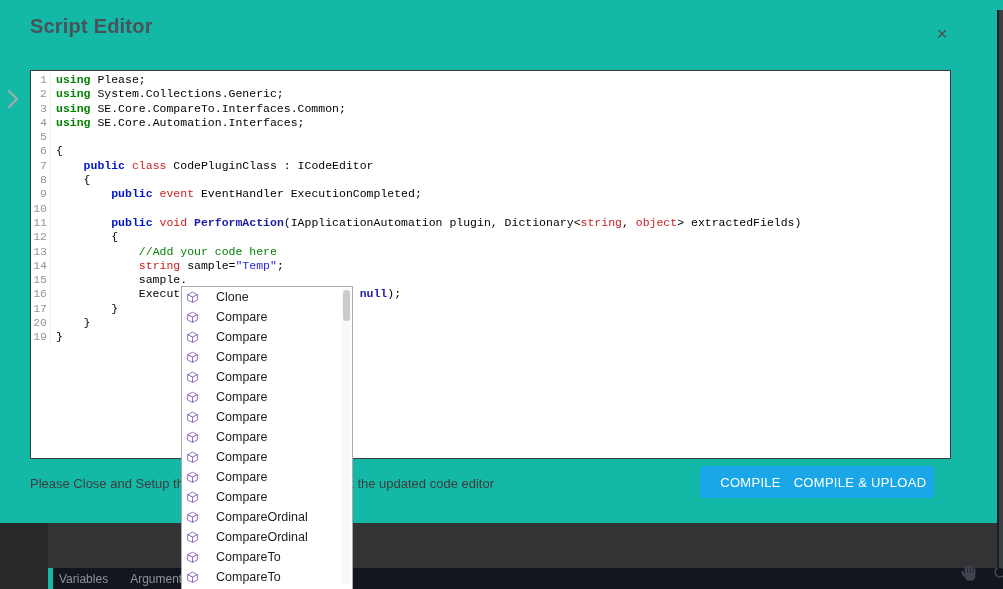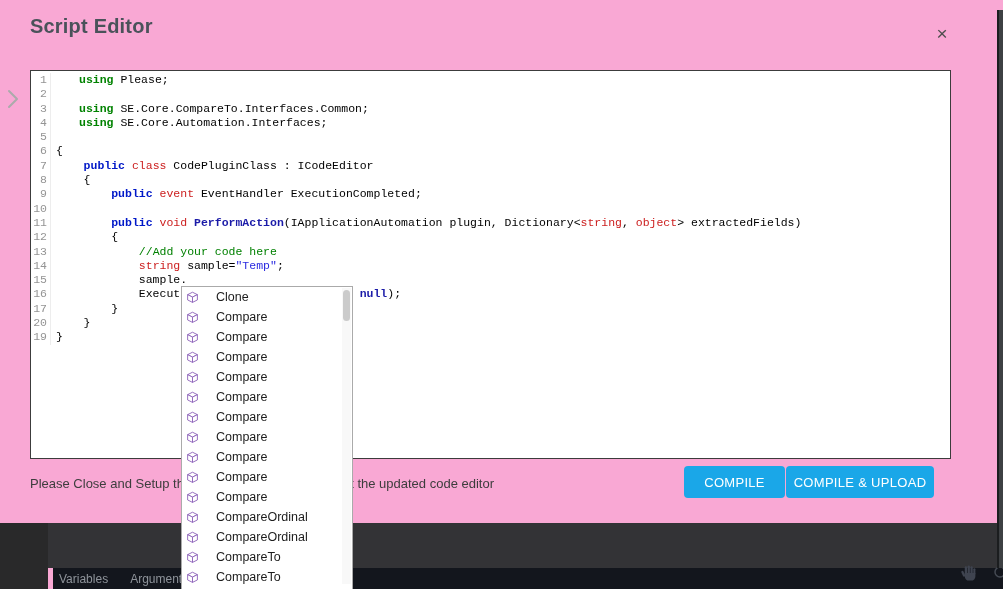--- a/index.html
+++ b/index.html
@@ -3,21 +3,21 @@
 <meta charset="utf-8">
 <style>
   :root { --accent:#1aa7e8; }
   * { box-sizing:border-box; margin:0; padding:0; }
   html,body { width:1003px; height:589px; }
   body {
     font-family:"Liberation Sans", sans-serif;
     background:#ffffff;
     overflow:hidden;
   }
-  #stage { position:relative; width:1003px; height:589px; overflow:hidden; background:#f9a8d4; }
+  #stage { position:relative; width:1003px; height:589px; overflow:hidden; background:#14b8a6; }
 
   
   .dlg-title {
     position:absolute; left:30px; top:15px;
     font-size:20px; font-weight:700; color:#4a525a;
     letter-spacing:.2px;
   }
   .close-btn {
     position:absolute; left:929px; top:21px; width:26px; height:26px;
     display:flex; align-items:center; justify-content:center;
@@ -36,40 +36,40 @@
     padding-top:2px;
     overflow:hidden;
   }
   .line { display:flex; height:14.3px; }
   .ln {
     flex:none; width:20px; text-align:right; padding-right:3px;
     color:#949494; border-right:1px solid #ededed;
     user-select:none;
   }
   .code { white-space:pre; padding-left:5px; color:#000; }
-  .tok-g { color:#008200; font-weight:bold;margin-left:23px; }
+  .tok-g { color:#008200; font-weight:bold; }
   .tok-b { color:#0018c8; font-weight:bold; }
   .tok-r { color:#cc2020; }
   .tok-n { color:#1b1ba8; font-weight:bold; }
   .tok-c { color:#008000; }
   .tok-s { color:#2a2ae0; }
 
   
   .footer-note {
     position:absolute; left:30px; top:476px;
     font-size:13px; color:#3d3d3d; z-index:11; white-space:nowrap;
   }
   .btn {
     position:absolute; top:466px; height:32px; border:none; border-radius:4px;
     background:var(--accent); color:#fff; font-size:13px;
     font-family:"Liberation Sans", sans-serif;
     display:flex; align-items:center; justify-content:center;
     z-index:11; cursor:pointer; letter-spacing:.3px;
   }
-  .btn-compile { left:684px; width:101px; }
+  .btn-compile { left:700px; width:101px; }
   .btn-compile-upload { left:786px; width:148px; }
 
   
   .dropdown {
     position:absolute; left:181px; top:286px; width:172px; height:310px;
     background:#fff; border:1px solid #aaaaaa; z-index:30;
   }
   .dd-track {
     position:absolute; top:1px; right:1px; width:9px; height:296px;
     background:#f8f8f8;
@@ -120,20 +120,21 @@
   </div>
 
   <div class="editor">
     <div>
         <div class="line">
           <span class="ln">1</span>
           <span class="code"><span class="tok-g">using</span><span> Please;</span></span>
         </div>
         <div class="line">
           <span class="ln">2</span>
+          <span class="code"><span class="tok-g">using</span><span> System.Collections.Generic;</span></span>
         </div>
         <div class="line">
           <span class="ln">3</span>
           <span class="code"><span class="tok-g">using</span><span> SE.Core.CompareTo.Interfaces.Common;</span></span>
         </div>
         <div class="line">
           <span class="ln">4</span>
           <span class="code"><span class="tok-g">using</span><span> SE.Core.Automation.Interfaces;</span></span>
         </div>
         <div class="line">

